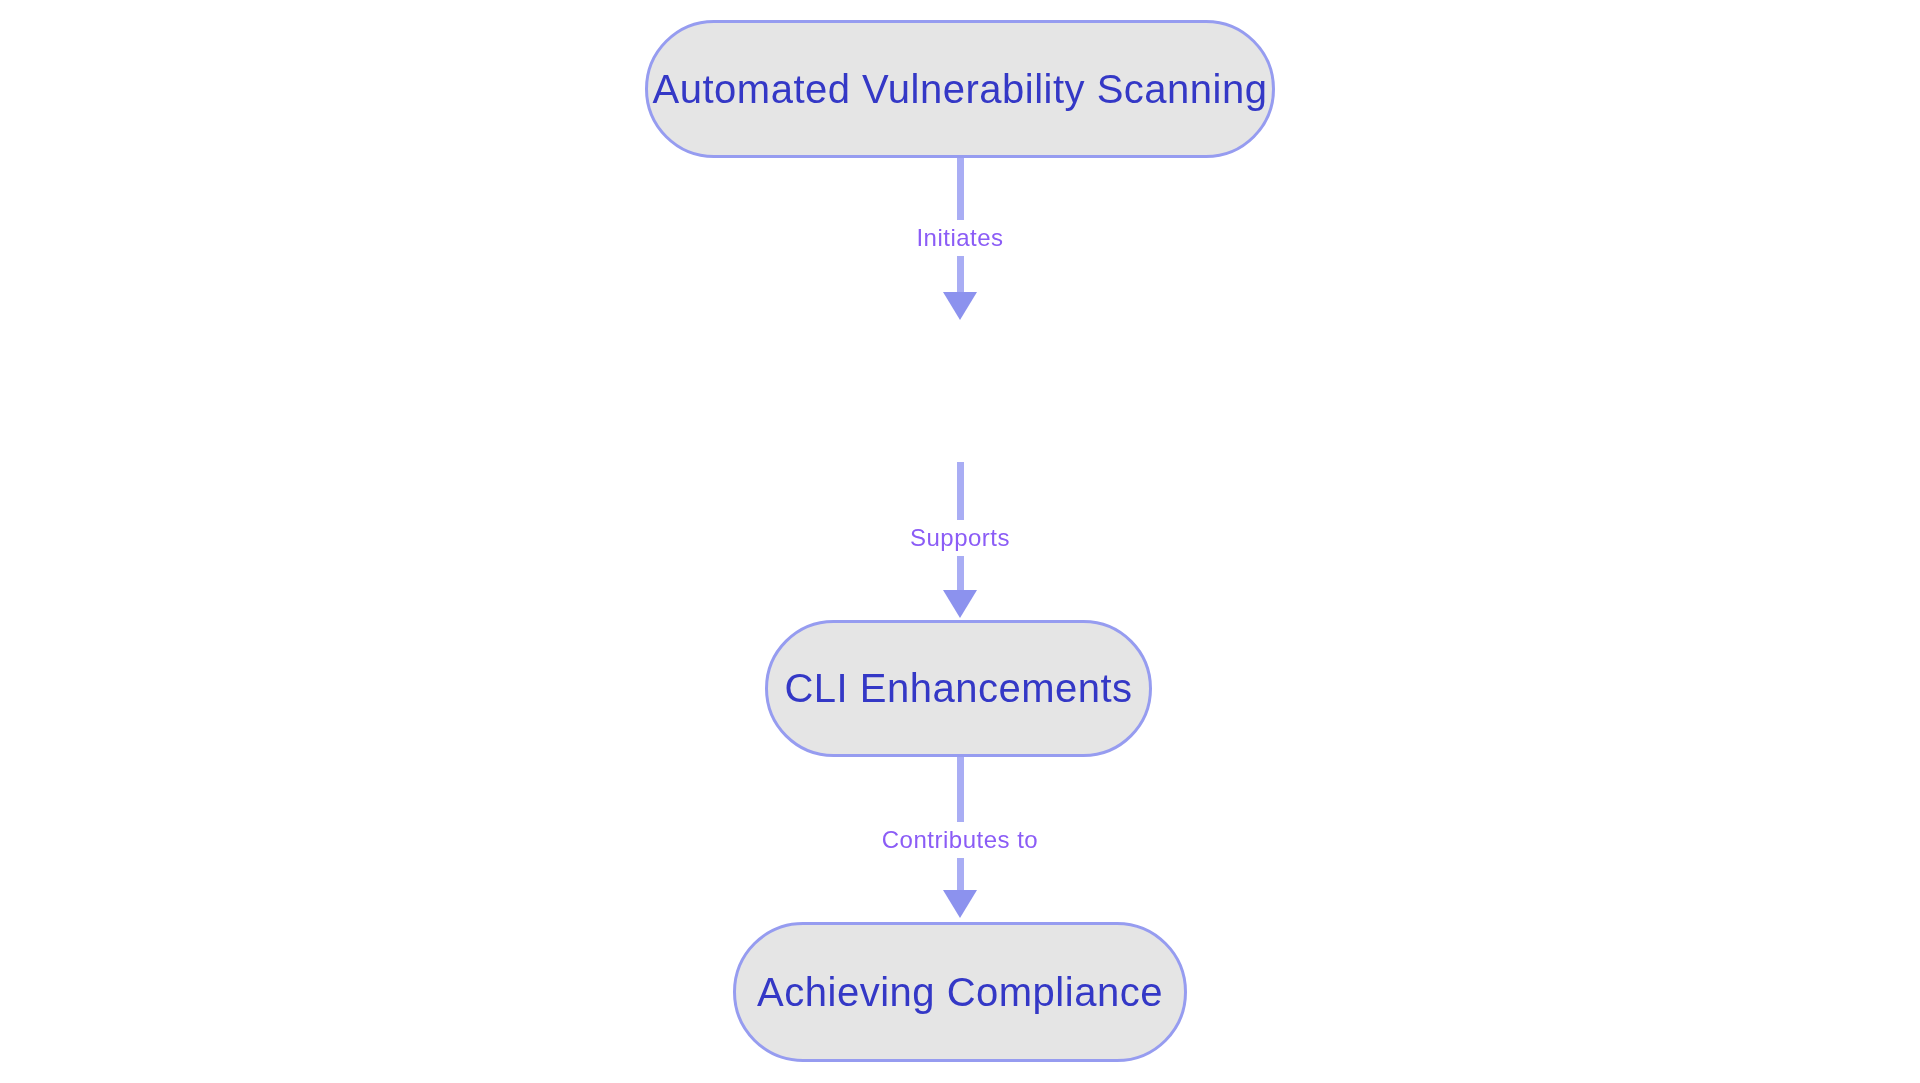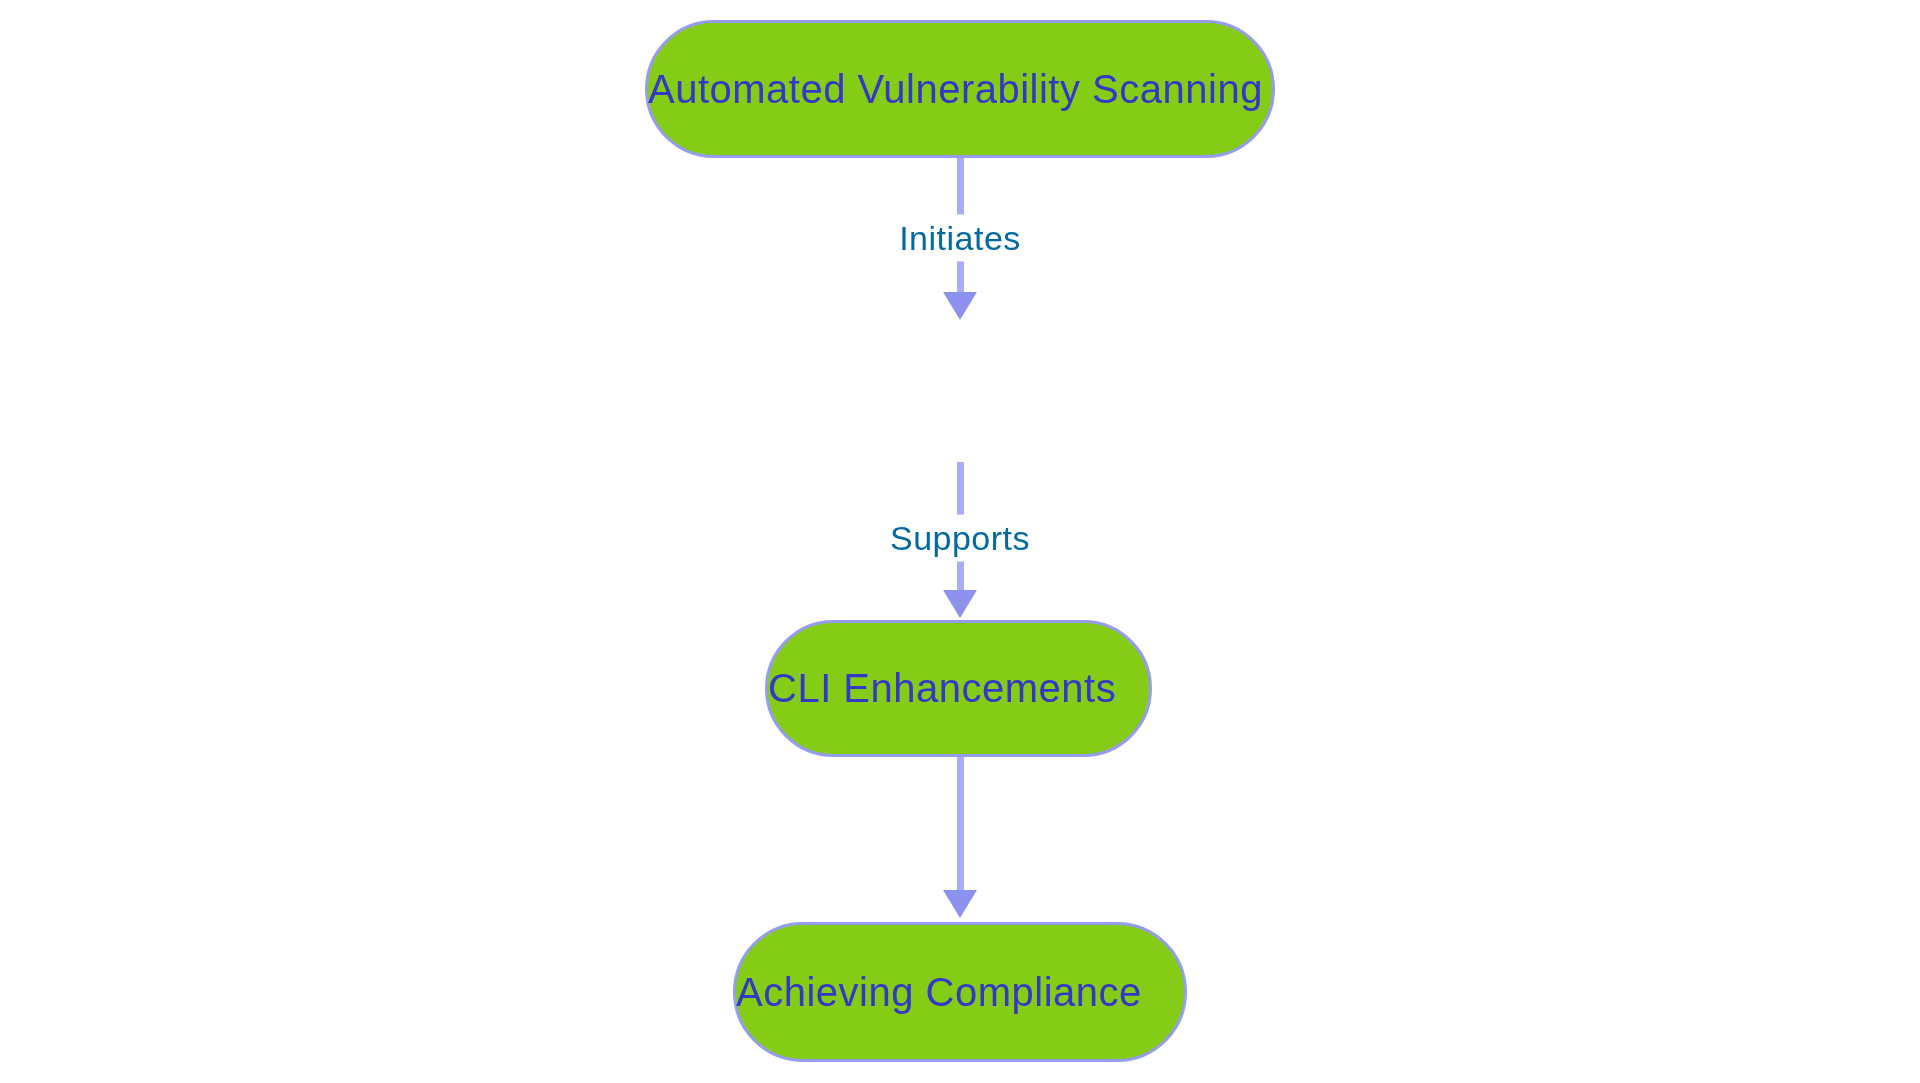--- a/index.html
+++ b/index.html
@@ -11,25 +11,25 @@
     position: relative;
     width: 1920px;
     height: 1083px;
     background: #ffffff;
     overflow: hidden;
     font-family: "Liberation Sans", sans-serif;
   }
   .node {
     position: absolute;
     box-sizing: border-box;
-    background: #84cc16;
+    background: #e5e5e5;
     border: 3px solid #969cf0;
     display: flex;
     align-items: center;
-    justify-content: flex-start;
+    justify-content: center;
     text-align: center;
     color: #3438c6;
     font-size: 40px;
     font-weight: 400;
     white-space: nowrap;
     letter-spacing: 0.5px;
   }
   .edge-line {
     position: absolute;
     width: 7px;
@@ -41,22 +41,22 @@
     height: 0;
     border-left: 17px solid transparent;
     border-right: 17px solid transparent;
     border-top: 28px solid #8c92ee;
   }
   .edge-label {
     position: absolute;
     transform: translate(-50%, -50%);
     background: #ffffff;
     padding: 4px 12px;
-    color: #0369a1;
-    font-size: 34px;
+    color: #8b5cf6;
+    font-size: 24px;
     font-weight: 400;
     white-space: nowrap;
     letter-spacing: 0.5px;
   }
 </style>
 </head>
 <body>
 
 <div class="canvas">
 
@@ -79,14 +79,15 @@
   </div>
 
   <div class="node" style="left: 733px; top: 922px; width: 454px; height: 140px; border-radius: 70px;">
     <span>Achieving Compliance</span>
   </div>
 
   <div class="edge-label" style="left: 960px; top: 238px;">Initiates</div>
 
   <div class="edge-label" style="left: 960px; top: 538px; text-align: center;">Supports</div>
 
+  <div class="edge-label" style="left: 960px; top: 840px;">Contributes to</div>
 
 </div>
 
 </body></html>

